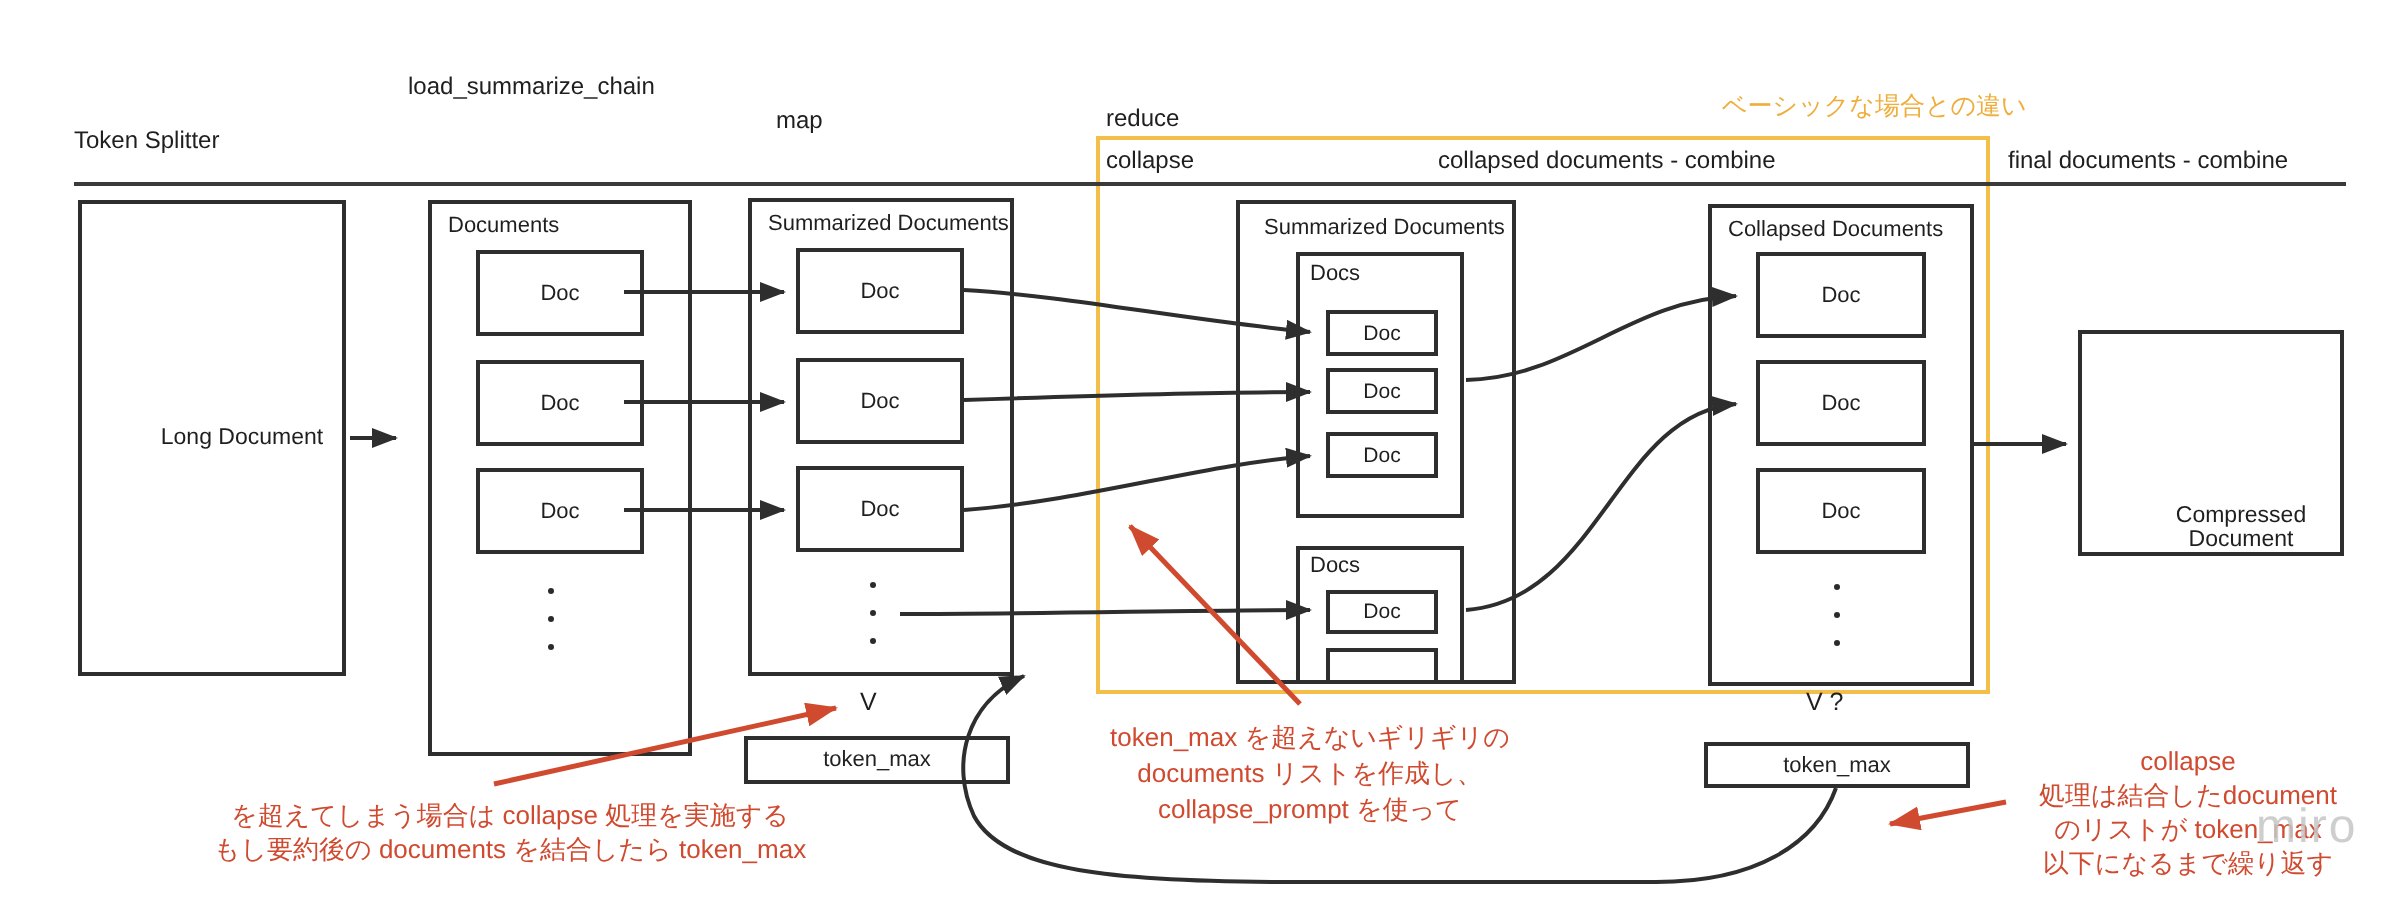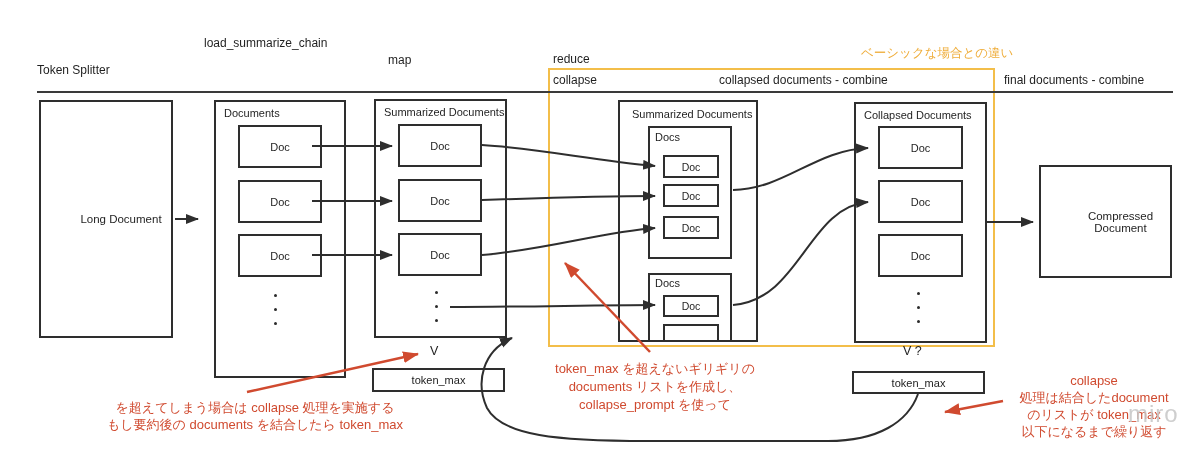--- a/index.html
+++ b/index.html
@@ -89,21 +89,21 @@
     <div class="box doc" style="left:22px;top:22px;width:85px;height:43px;">Doc</div>
     <div class="box doc" style="left:22px;top:76px;width:85px;height:43px;">Doc</div>
     <div class="box doc" style="left:22px;top:130px;width:85px;height:43px;">Doc</div>
     <div class="dots" style="left:61px;top:188px;">
         <i></i>
         <i></i>
         <i></i>
       </div>
   </div>
 
-  <div class="box center-label node-label" style="left:1039px;top:165px;width:133px;height:113px;">
+  <div class="box center-label node-label" style="left:1039px;top:165px;width:133px;height:113px;align-items:flex-end;">
     <span>Compressed Document</span>
   </div>
 
   <div class="box center-label" style="left:372px;top:368px;width:133px;height:24px;font-size:11px;">
     <span>token_max</span>
   </div>
   <div class="box center-label" style="left:852px;top:371px;width:133px;height:23px;font-size:11px;">
     <span>token_max</span>
   </div>
 

